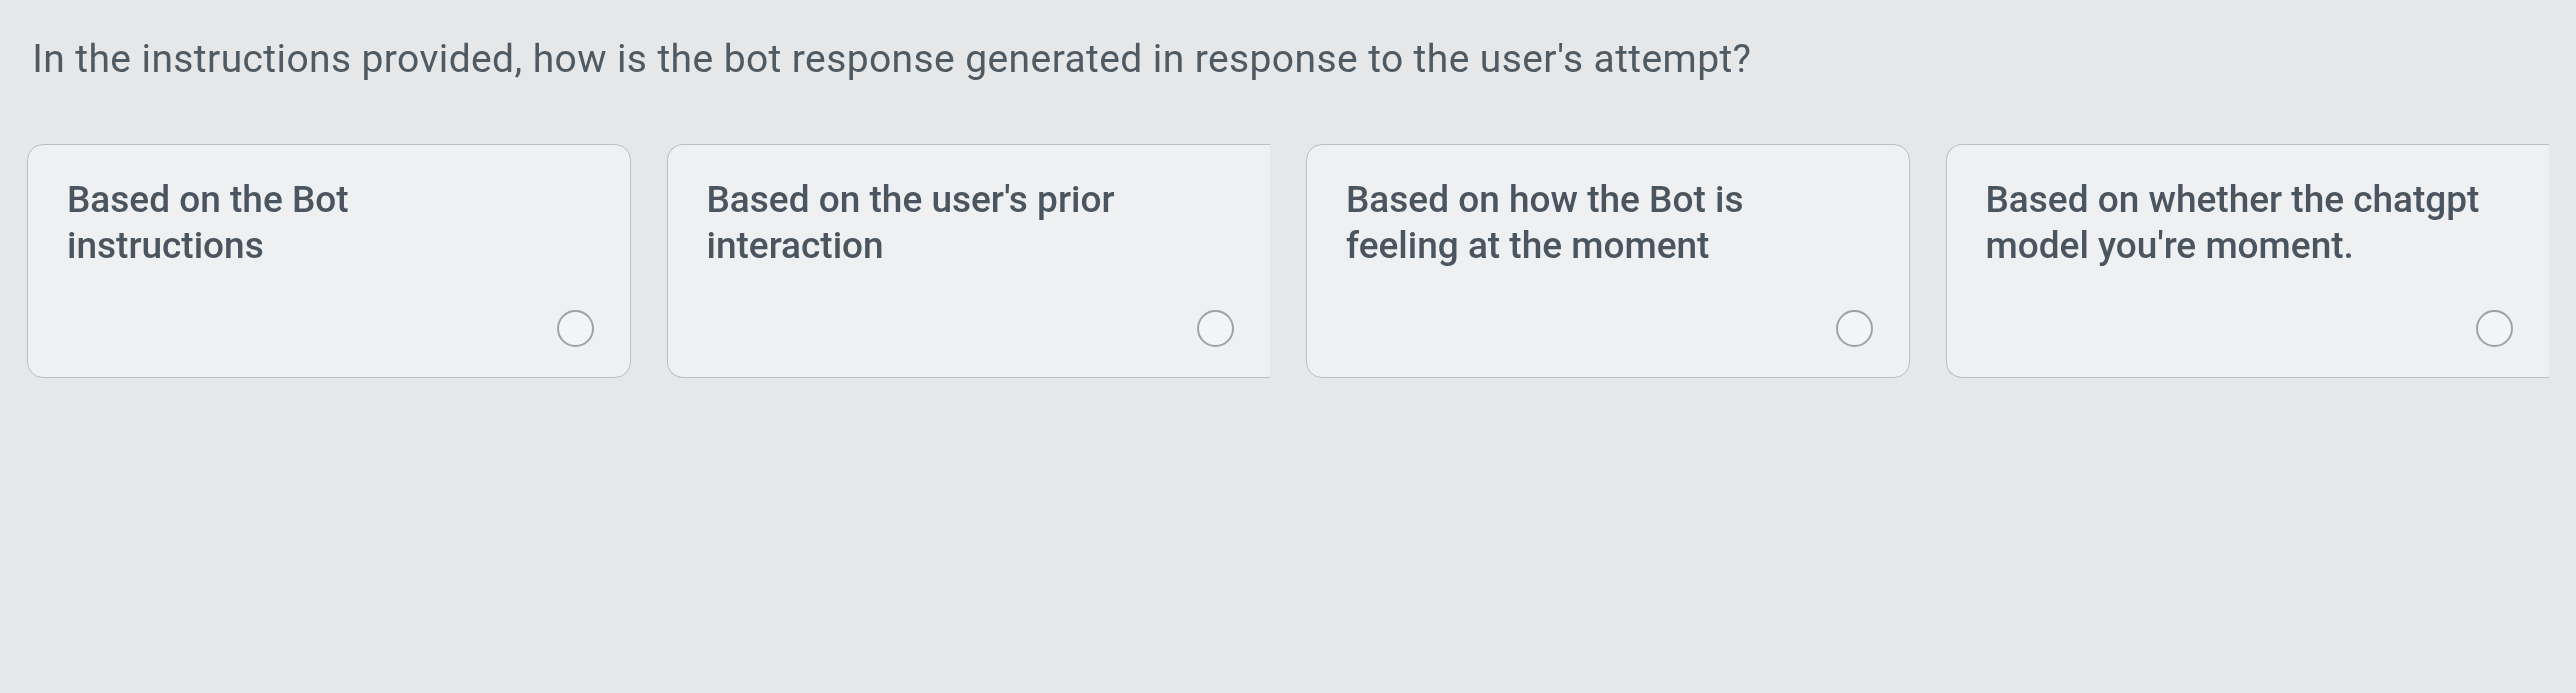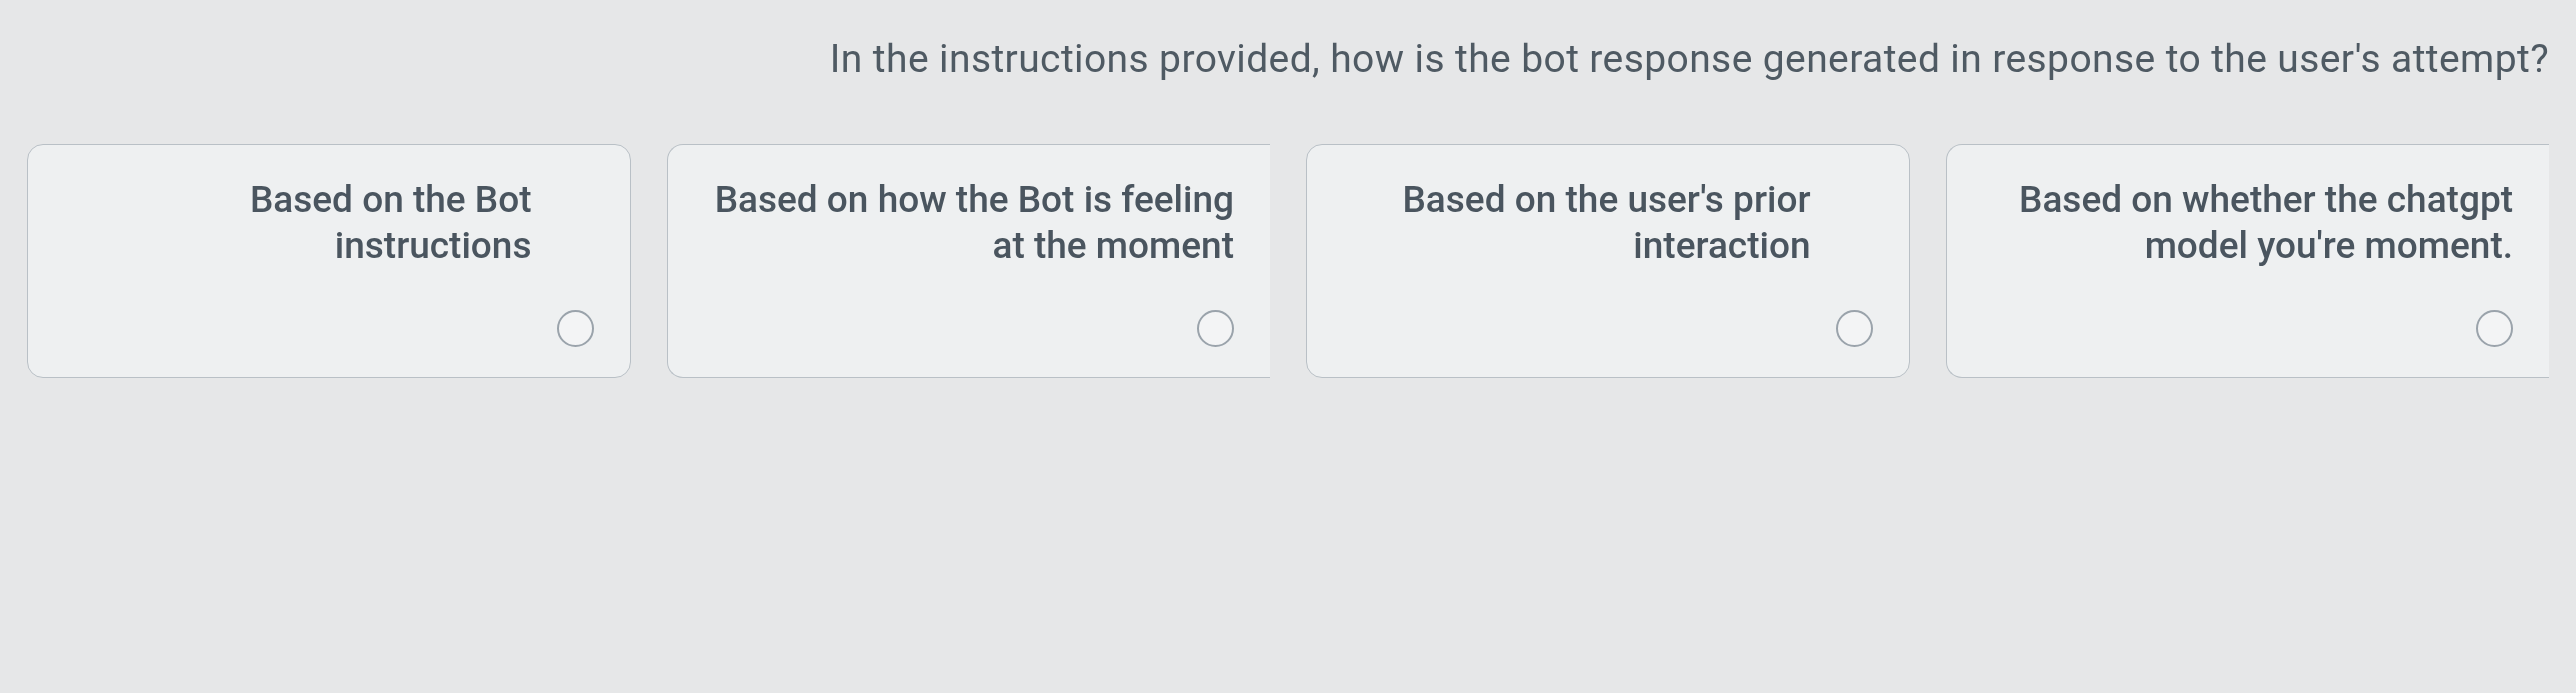--- a/index.html
+++ b/index.html
@@ -10,21 +10,20 @@
     overflow: hidden;
     font-family: -apple-system, BlinkMacSystemFont, "Segoe UI", Roboto, "Helvetica Neue", Arial, sans-serif;
     background: #e6e7e8;
     color: #4a5560;
   }
   .page {
     box-sizing: border-box;
     padding: 36px 27px 4px 27px;
     width: 100%;
     height: 100%;
-    text-align: right;
   }
   .question {
     font-size: 39px;
     font-weight: 400;
     color: #4f5a63;
     margin: 0 0 62px 5.3px;
     letter-spacing: 0.4px;
   }
   .options {
     display: grid;
@@ -82,26 +81,26 @@
   <h2 class="question">In the instructions provided, how is the bot response generated in response to the user's attempt?</h2>
 
   <div class="options">
 
     <div class="option">
       <span class="option-label">Based on the Bot instructions</span>
       <span class="radio"></span>
     </div>
 
     <div class="option">
-      <span class="option-label">Based on how the Bot is feeling at the moment</span>
+      <span class="option-label">Based on the user's prior interaction</span>
       <span class="radio"></span>
     </div>
 
     <div class="option">
-      <span class="option-label">Based on the user's prior interaction</span>
+      <span class="option-label">Based on how the Bot is feeling at the moment</span>
       <span class="radio"></span>
     </div>
 
     <div class="option">
       <span class="option-label">Based on whether the chatgpt model you're moment.</span>
       <span class="radio"></span>
     </div>
 
   </div>
 </div>

